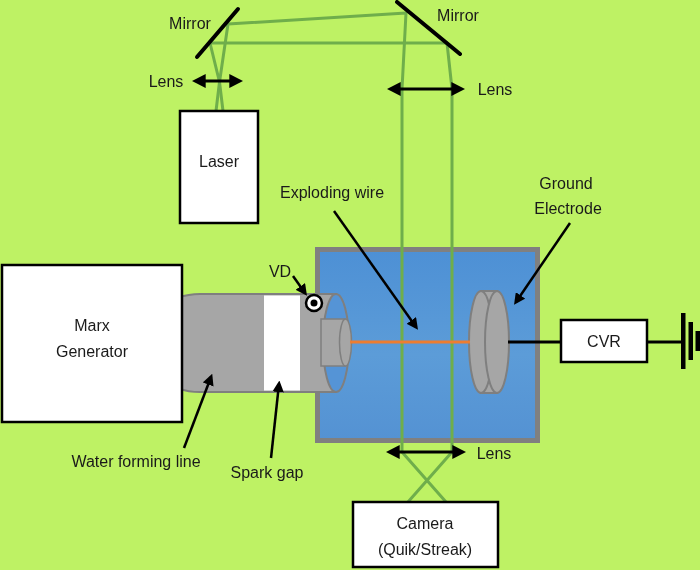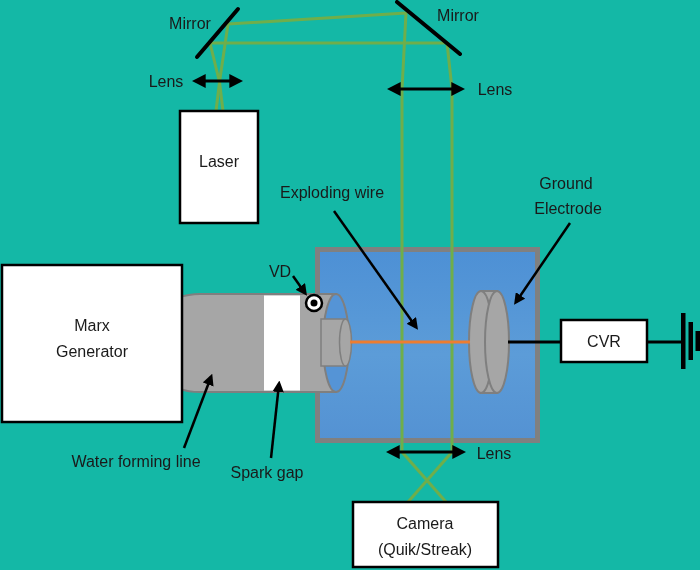--- a/index.html
+++ b/index.html
@@ -1,16 +1,16 @@
 <!DOCTYPE html>
 <html><head>
 <meta charset="utf-8">
 <style>
   html,body { margin:0; padding:0; background:#ffffff; }
-  .stage { position:relative; width:700px; height:570px; background:#14b8a6; overflow:hidden; }
+  .stage { position:relative; width:700px; height:570px; background:#bef264; overflow:hidden; }
   svg { display:block; }
   .lbl  { font-family:"Liberation Sans", sans-serif; font-size:16px; fill:#1a1a1a; text-anchor:middle; }
   .box  { fill:#ffffff; stroke:#000000; stroke-width:2.5; }
   .beam { fill:none; stroke:#6fae4b; stroke-width:3; stroke-linejoin:round; stroke-linecap:round; }
   .metal{ fill:#a6a6a6; stroke:#7f7f7f; stroke-width:2; }
   .ann  { stroke:#000000; stroke-width:2.5; fill:none; }
   .lens { stroke:#000000; stroke-width:3; fill:none; }
   .mirror { stroke:#000000; stroke-width:4; stroke-linecap:round; }
   .circuit { stroke:#000000; stroke-width:3; fill:none; }
 </style>

